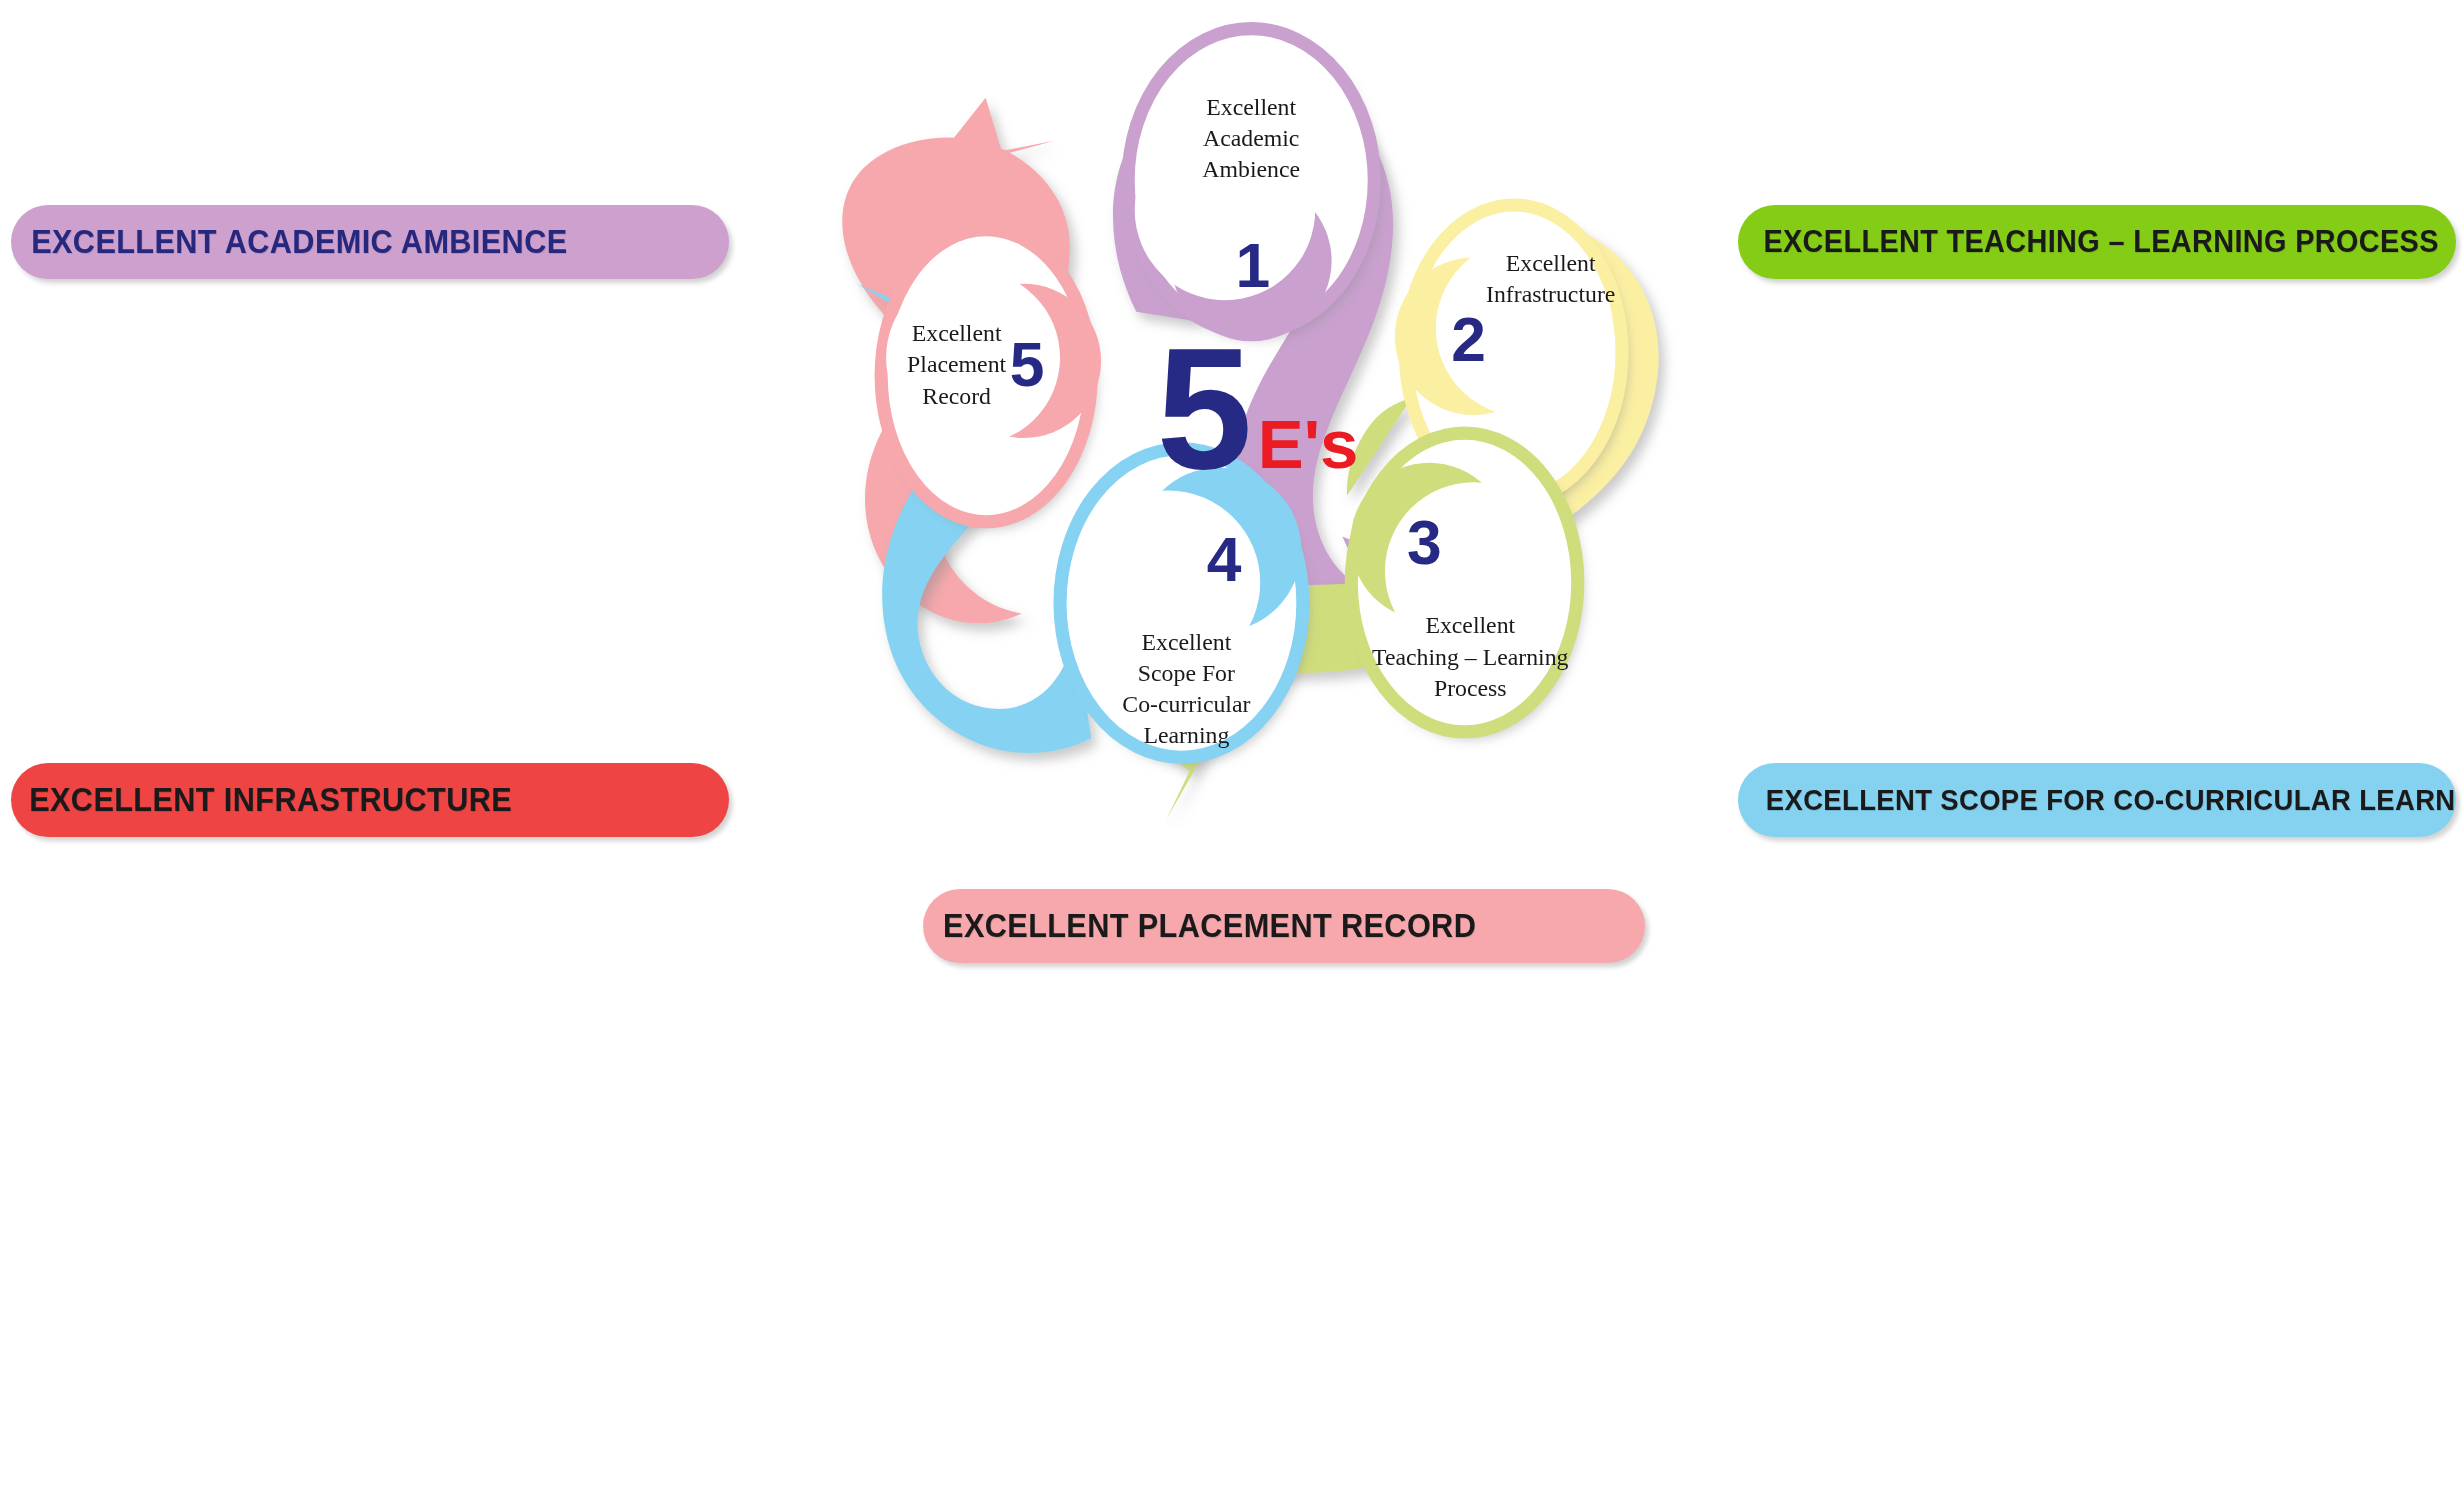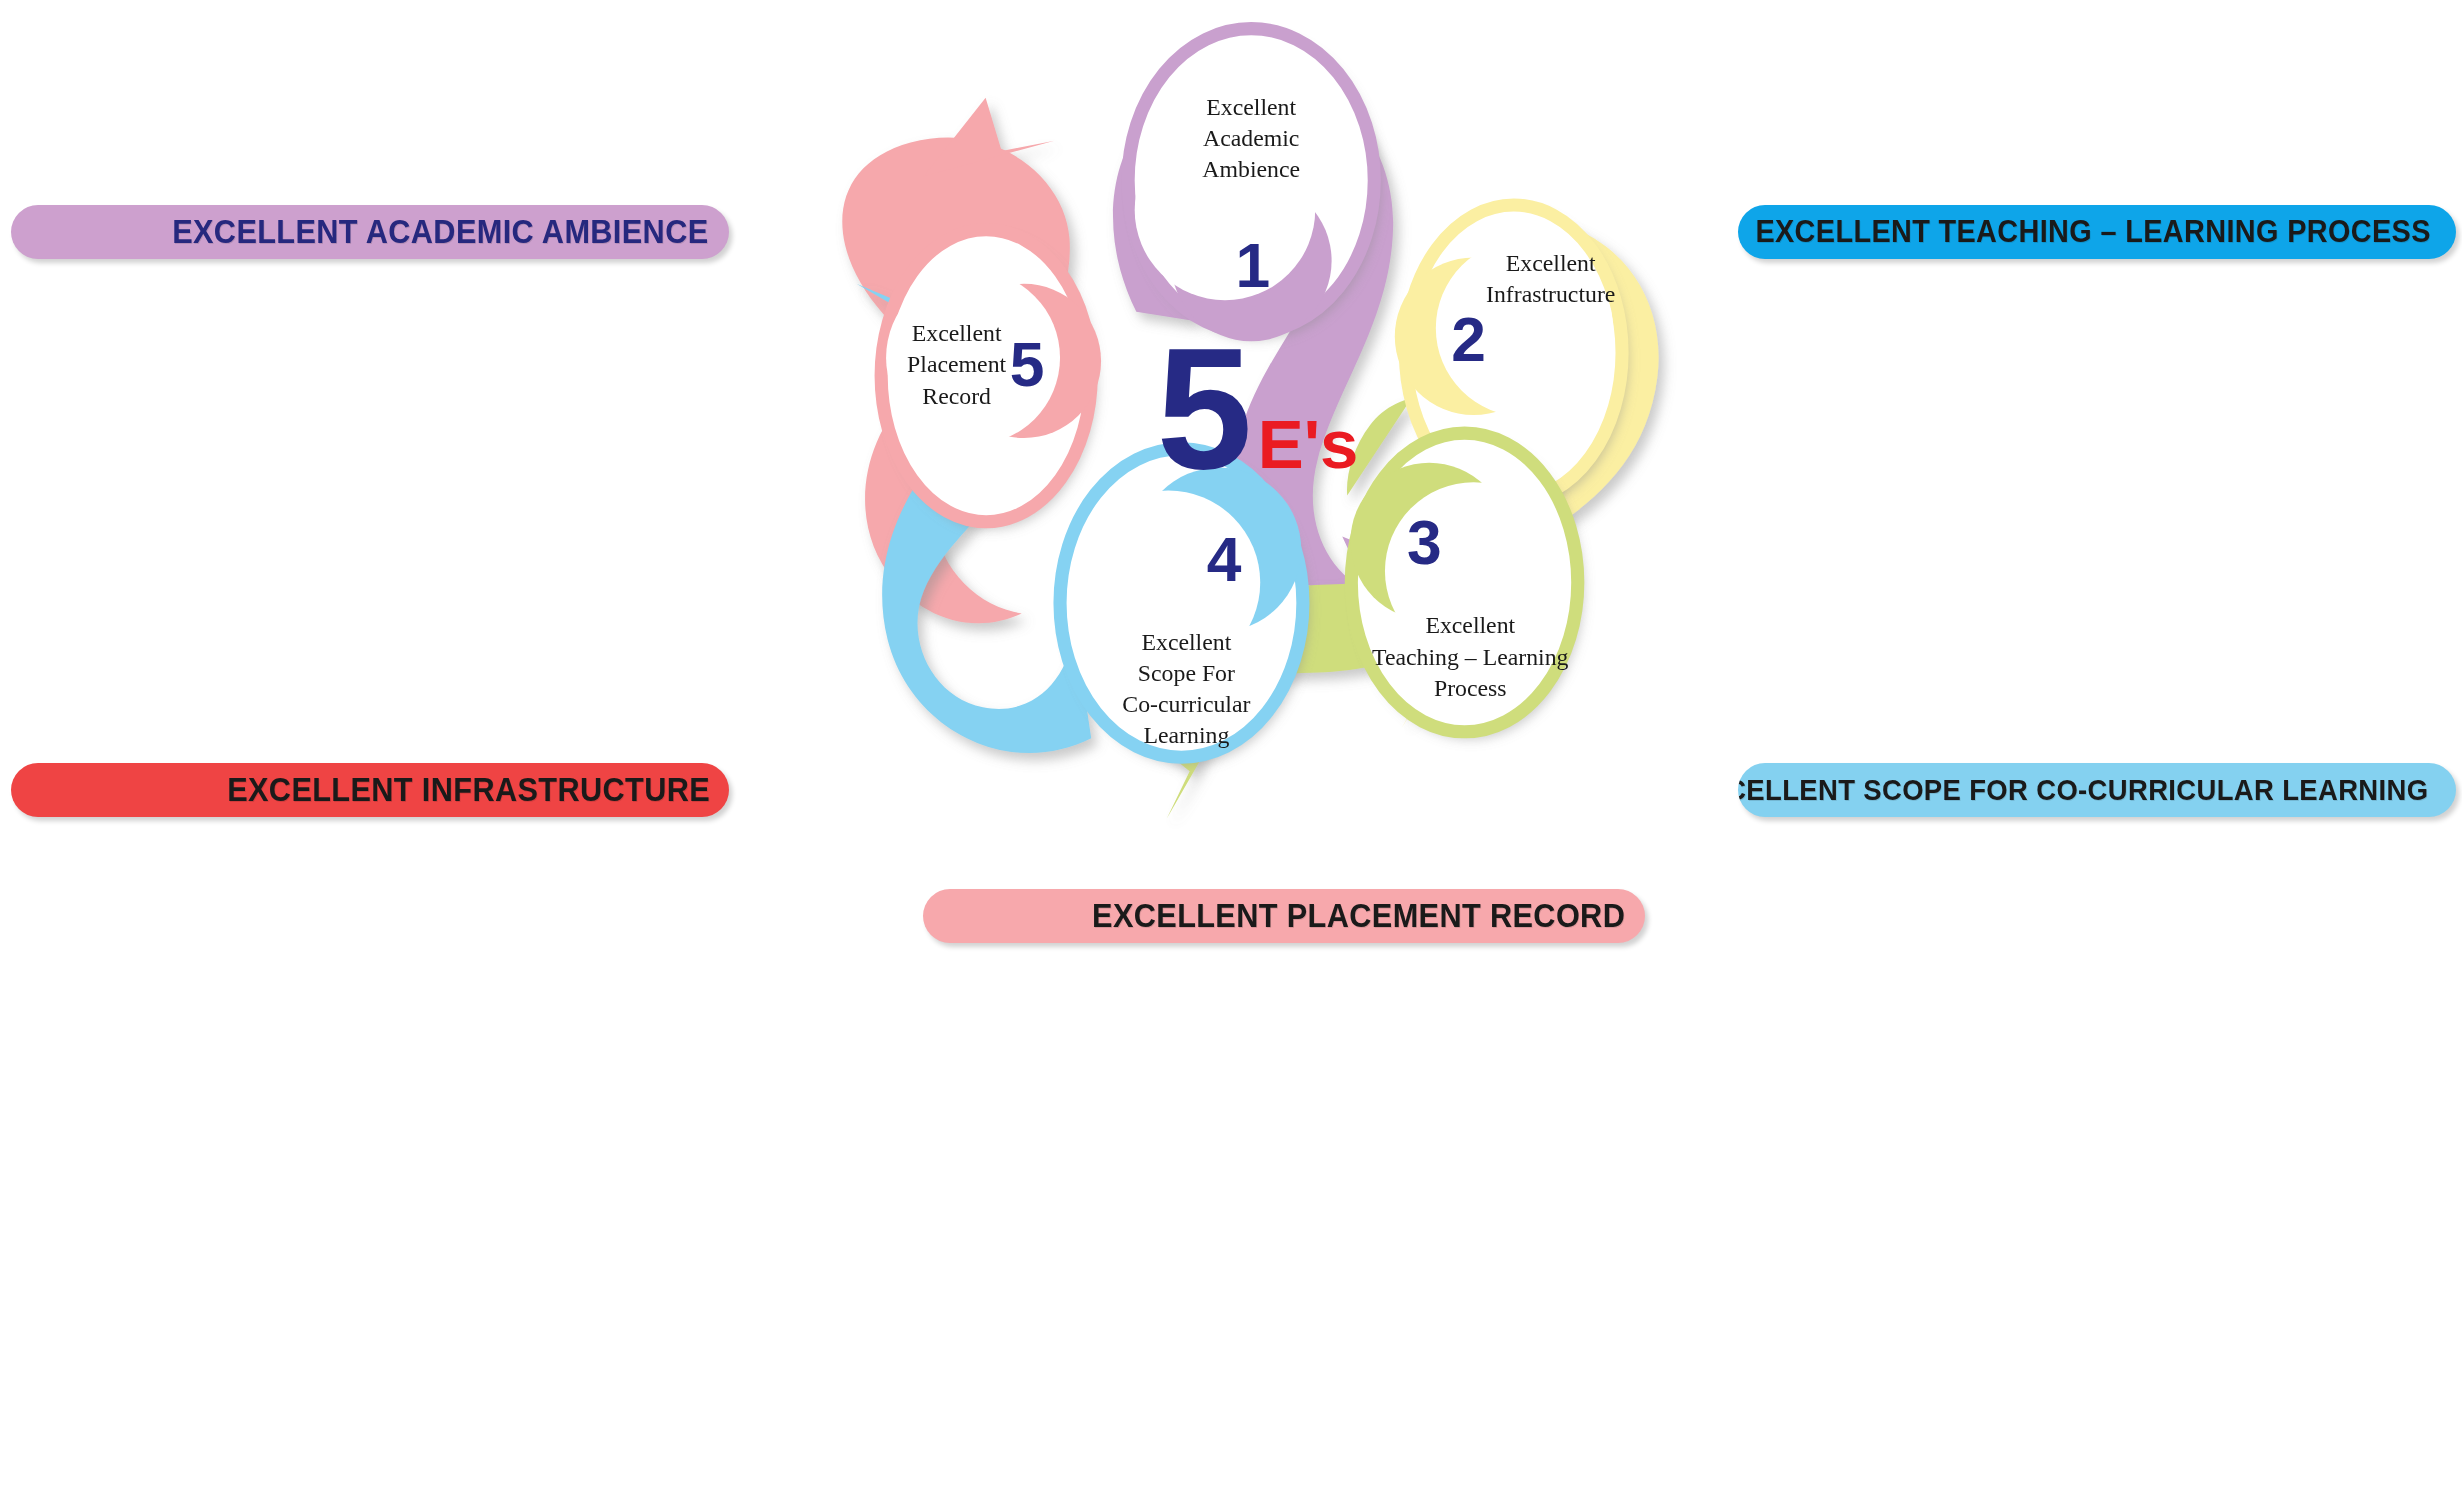--- a/index.html
+++ b/index.html
@@ -4,22 +4,22 @@
 <style>
   html,body{margin:0;padding:0;background:#ffffff;}
   body{width:2462px;height:1495px;position:relative;overflow:hidden;
        font-family:"Liberation Serif",serif;}
 
   
   .panel{position:absolute;}
   .panel-head{
       position:relative;
       border-radius:49px;
-      height:54px;
-      display:flex;align-items:center;justify-content:flex-end;
+      height:74px;
+      display:flex;align-items:center;justify-content:flex-start;
       box-shadow:3.3px 4.1px 4.9px rgba(0,0,0,.18);
       overflow:hidden;
   }
   .panel-head span{
       font-family:"Liberation Sans",sans-serif;
       font-weight:bold;
       font-size:33px;
       letter-spacing:0.4px;
       transform:scaleX(.93);
       white-space:nowrap;
@@ -102,21 +102,21 @@
 <div class="panel" id="p-infra">
   <div class="panel-head" style="background:#ef4444">
     <span style="color:#1a1a1a">EXCELLENT INFRASTRUCTURE</span>
   </div>
   <div class="panel-body">
     <p>Sharda Group of Institutions, has 4 campuses spread over 180 acres of land.  The institutes have World class infrastructure with spacious classrooms, computer labs, workshops, well equiped laboratories, libraries with huge collection of books and latest journals, 24X7 high speed internet connectivity using optical fiber with LAN and Wi-Fi across all the campuses. Other facilities include, separate hostels for boys and girls, corporate guest house, faculty quarters, hi-tech sports complex, knowledge center, 1500 seat auditorium etc.</p>
   </div>
 </div>
 
 <div class="panel" id="p-teaching">
-  <div class="panel-head" style="background:#0ea5e9">
+  <div class="panel-head" style="background:#84cc16">
     <span style="color:#1a1a1a;font-size:31px">EXCELLENT TEACHING – LEARNING PROCESS</span>
   </div>
   <div class="panel-body">
     <p>The entire curriculum has been reproduced in the electronic form and the student can download the lecture notes and tutorial sheets from the online repository from any part of the campus. The group has introduced EDUsmart, integrated educational institute management software which enables the top management to monitor the strength and weakness as well as the performances of individual student on a real time basis.</p>
   </div>
 </div>
 
 <div class="panel" id="p-scope">
   <div class="panel-head" style="background:#84d1f0">
     <span style="color:#1a1a1a;font-size:29.5px">EXCELLENT SCOPE FOR CO-CURRICULAR LEARNING</span>

